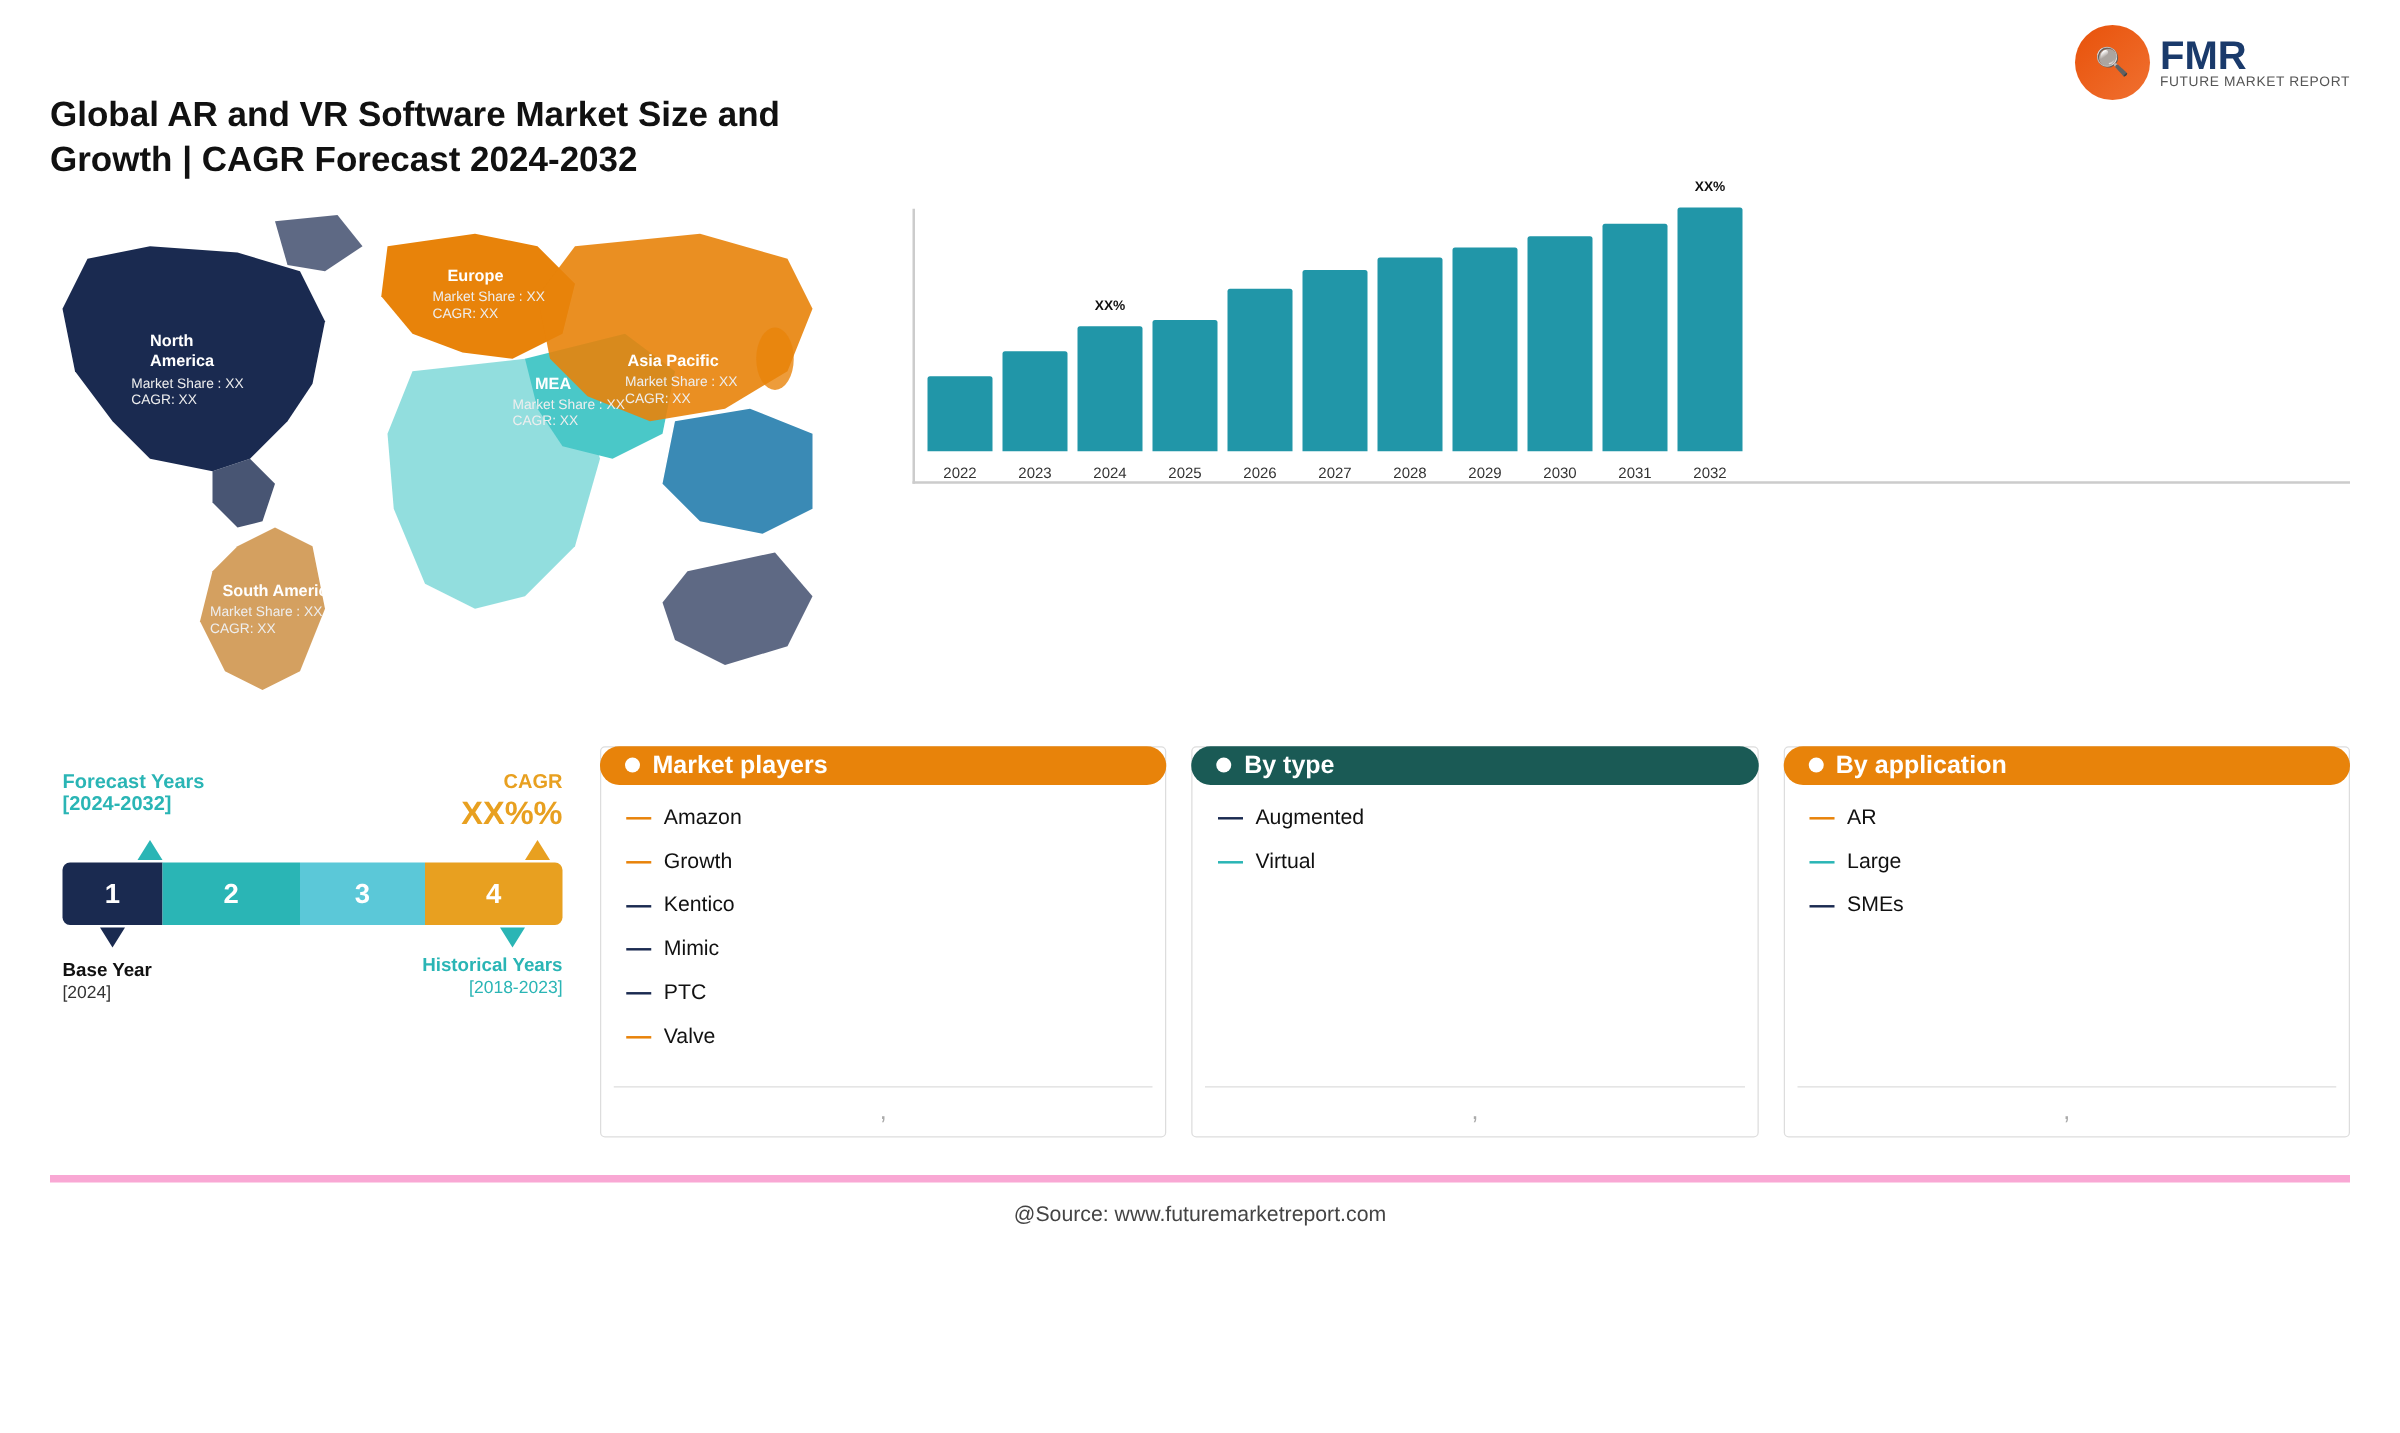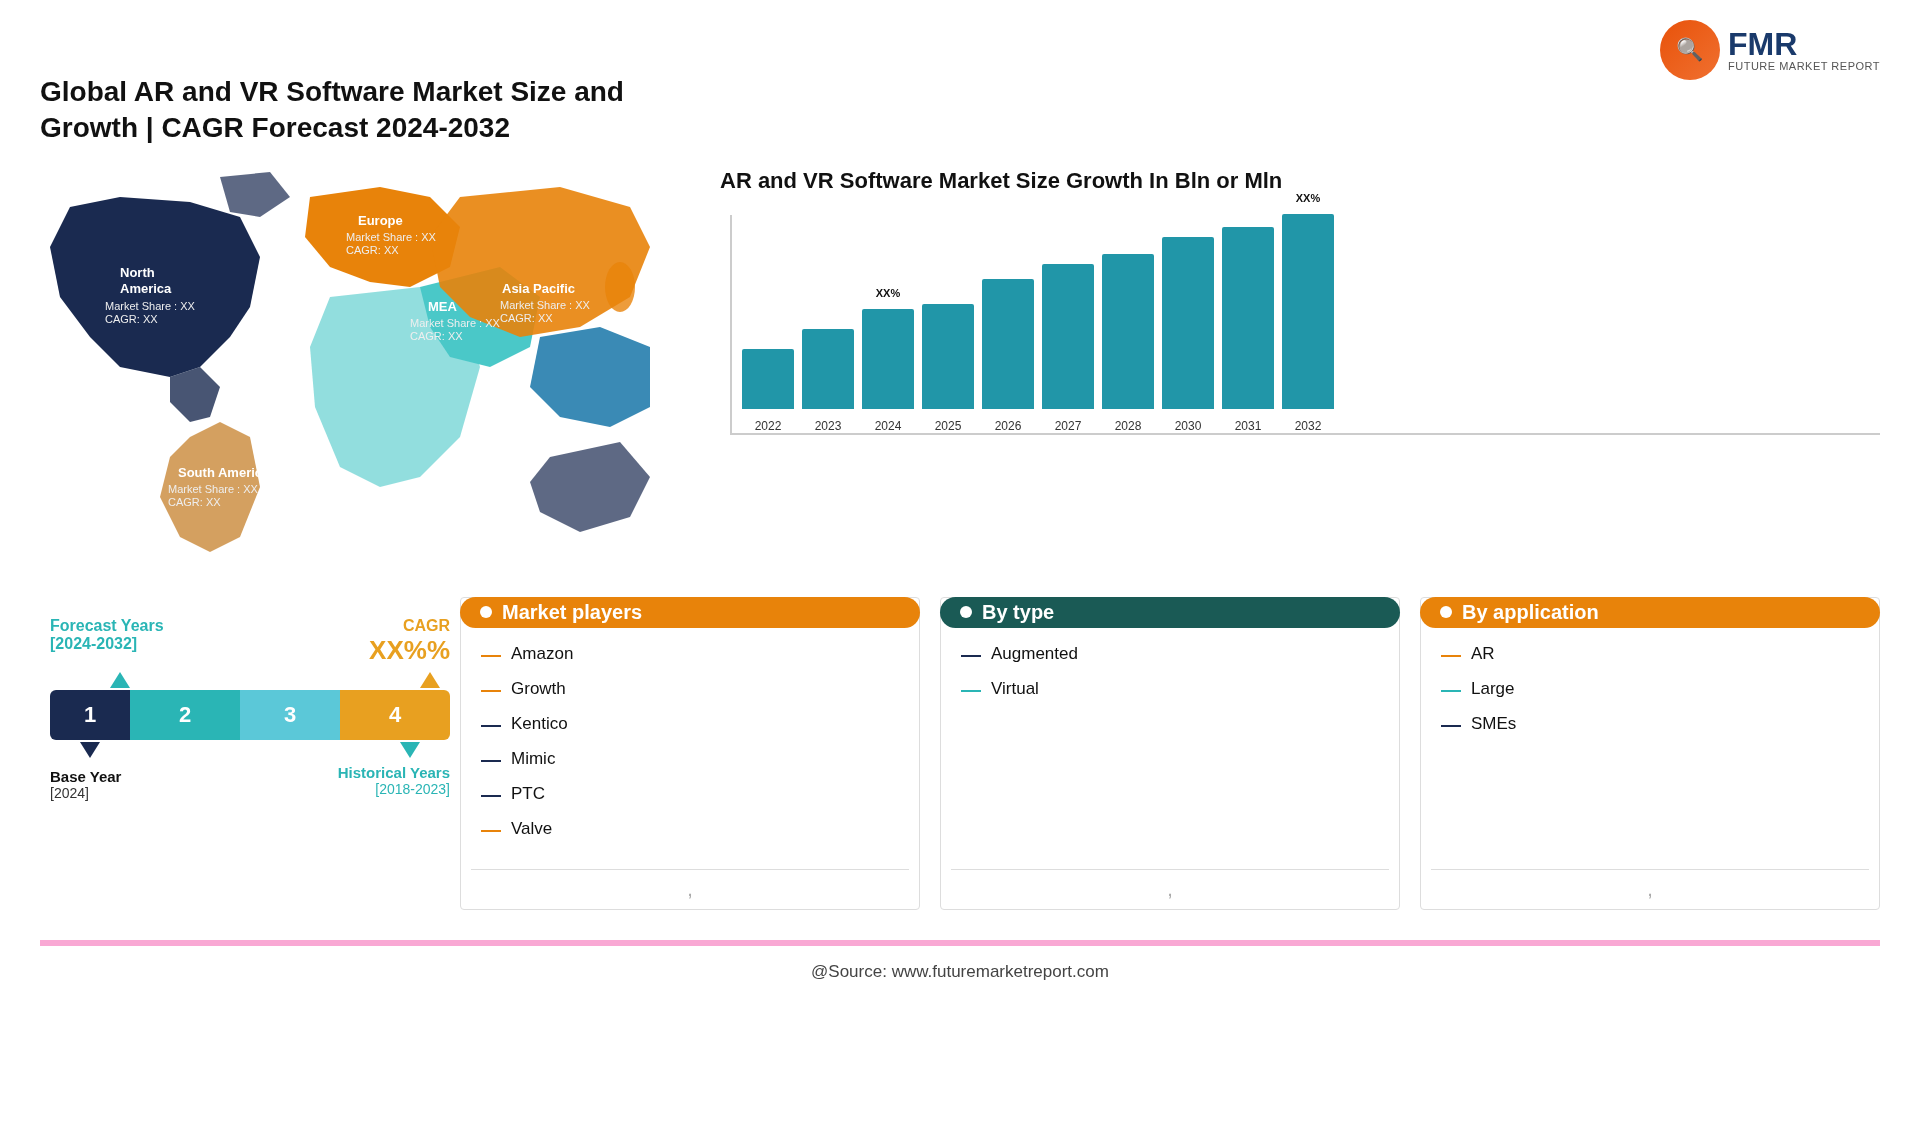--- a/index.html
+++ b/index.html
@@ -116,20 +116,21 @@
     }
     .bar-year {
       font-size: 12px;
       color: #333;
       margin-top: 6px;
     }
 
     
     .bottom-section {
       display: flex;
+      gap: 20px;
       margin-top: 10px;
     }
     
     .timeline-box {
       width: 420px;
       flex-shrink: 0;
       padding: 20px 10px;
     }
     .forecast-label {
       font-size: 16px;
@@ -368,21 +369,20 @@
       <text x="460" y="142" class="region-sub">Market Share : XX</text>
       <text x="460" y="155" class="region-sub">CAGR: XX</text>
 
       <text x="138" y="310" class="region-label">South America</text>
       <text x="128" y="326" class="region-sub">Market Share : XX</text>
       <text x="128" y="339" class="region-sub">CAGR: XX</text>
     </svg>
   </div>
 
   <div class="chart-container">
-    <div class="chart-title">AR and VR Software Market Size Growth In Bln or Mln</div>
     <div class="bar-chart" id="bar-chart-container">
 
     <div class="bar-group">
           <div class="bar" style="height: 60px; position: relative;"></div>
           <div class="bar-year">2022</div>
         </div>
         <div class="bar-group">
           <div class="bar" style="height: 80px; position: relative;"></div>
           <div class="bar-year">2023</div>
         </div>
@@ -400,20 +400,24 @@
           <div class="bar" style="height: 130px; position: relative;"></div>
           <div class="bar-year">2026</div>
         </div>
         <div class="bar-group">
           <div class="bar" style="height: 145px; position: relative;"></div>
           <div class="bar-year">2027</div>
         </div>
         <div class="bar-group">
           <div class="bar" style="height: 155px; position: relative;"></div>
           <div class="bar-year">2028</div>
+        </div>
+        <div class="bar-group">
+          <div class="bar" style="height: 163px; position: relative;"></div>
+          <div class="bar-year">2029</div>
         </div>
         <div class="bar-group">
           <div class="bar" style="height: 172px; position: relative;"></div>
           <div class="bar-year">2030</div>
         </div>
         <div class="bar-group">
           <div class="bar" style="height: 182px; position: relative;"></div>
           <div class="bar-year">2031</div>
         </div>
         <div class="bar-group">

